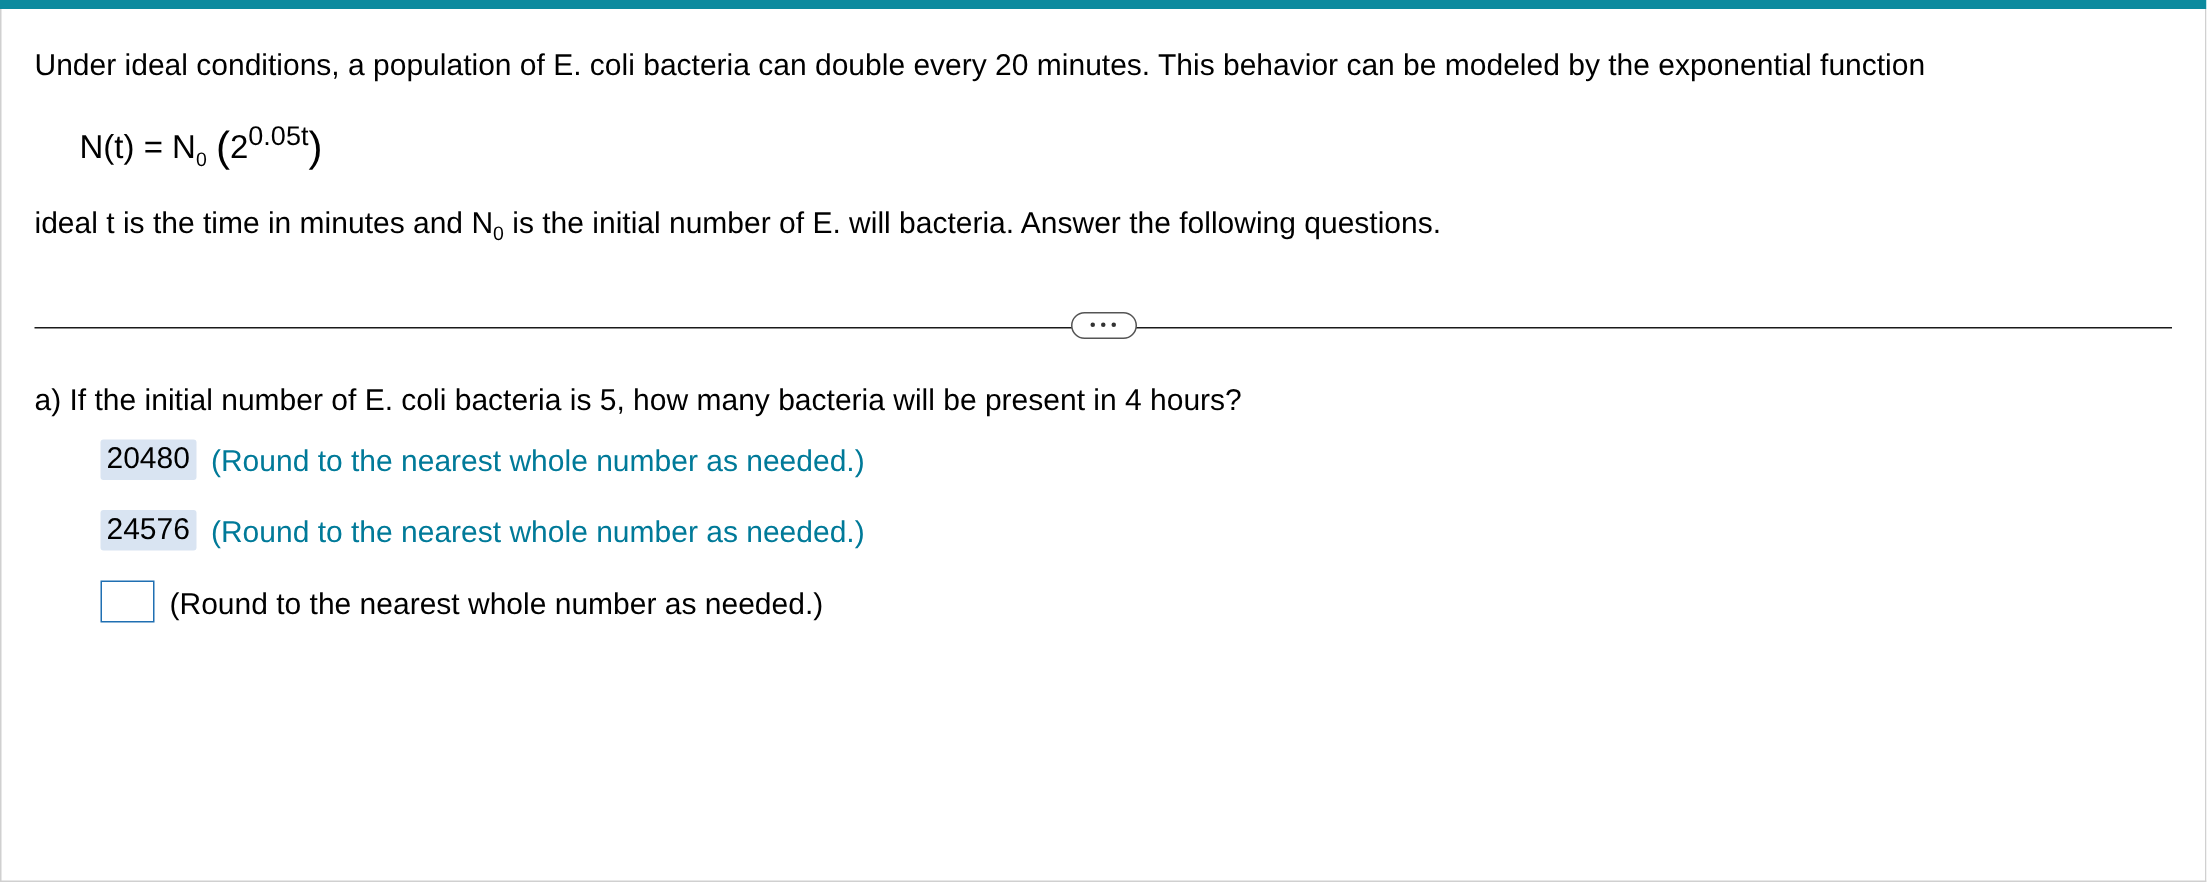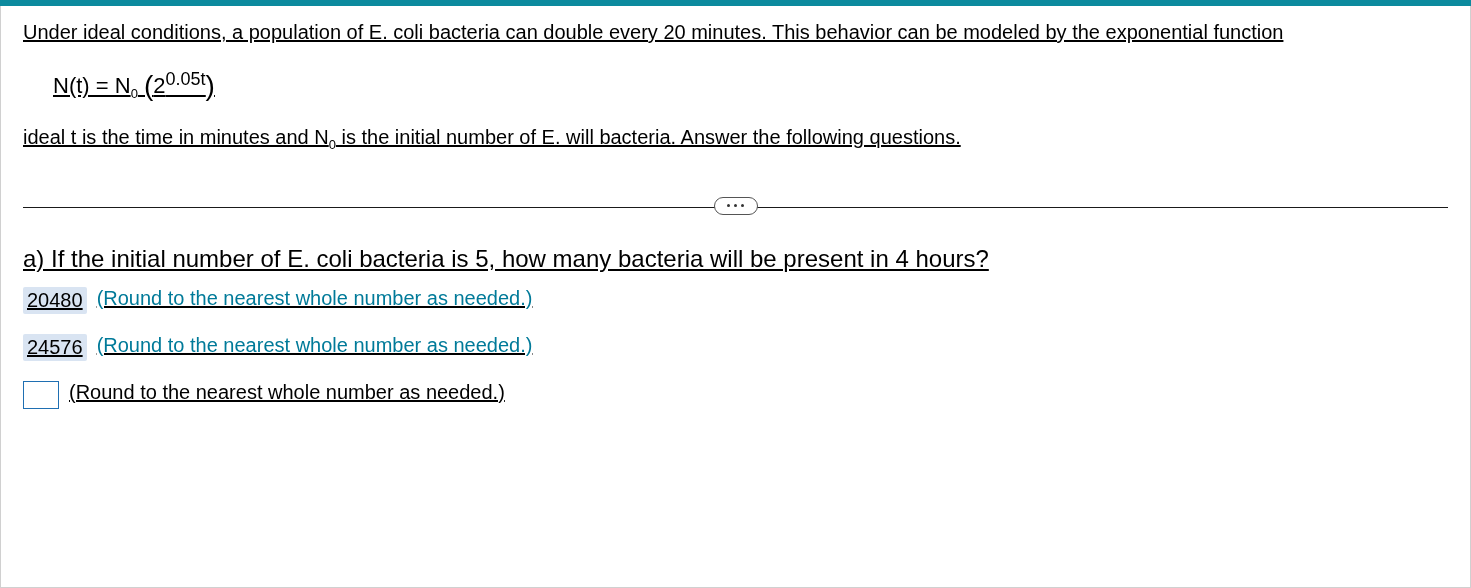--- a/index.html
+++ b/index.html
@@ -1,35 +1,35 @@
 <!DOCTYPE html>
 <html><head>
 <meta charset="utf-8">
 <style>
   * { box-sizing: border-box; margin: 0; padding: 0; }
   html, body { width: 1471px; height: 588px; font-family: Arial, Helvetica, sans-serif; background: #fff; }
   .topbar { width: 100%; height: 6px; background: #0c8a9e; }
-  .container { border: 1px solid #d0d0d0; border-top: none; padding: 8px 22px 10px 22px; height: 582px; position: relative; text-decoration: underline; }
+  .container { border: 1px solid #d0d0d0; border-top: none; padding: 20px 22px 10px 22px; height: 582px; position: relative; }
   .line { font-size: 20px; color: #000; line-height: 1.4; }
   .intro1 { margin-top: 4px; }
   .formula { margin: 22px 0 22px 30px; font-size: 22px; }
   .formula .sub { font-size: 13px; vertical-align: sub; }
   .formula .sup { font-size: 18px; vertical-align: super; }
   .lparen, .rparen { font-size: 28px; position: relative; top: 2px; }
   .intro2 { margin-top: 6px; }
   .sub0 { font-size: 13px; vertical-align: sub; }
 
   .divider-wrap { position: relative; margin: 42px 0 28px 0; height: 20px; }
   .divider { border: none; border-top: 1px solid #1a1a1a; position: absolute; top: 10px; left: 0; right: 0; }
   .ellipsis-pill { position: absolute; left: 50%; transform: translateX(-50%); top: 0; width: 44px; height: 18px; background: #fff; border: 1px solid #555; border-radius: 10px; display: flex; align-items: center; justify-content: center; cursor: pointer; }
   .ellipsis-pill .dot { width: 3px; height: 3px; background: #333; border-radius: 50%; margin: 0 2px; }
 
   .qblock { margin-top: 12px; }
-  .qtext { font-size: 24px; color: #000; margin-bottom: 14px; }
-  .ansrow { display: flex; align-items: flex-start; gap: 10px; margin-bottom: 20px; font-size: 20px; }
+  .qtext { font-size: 20px; color: #000; margin-bottom: 14px; }
+  .ansrow { display: flex; align-items: flex-end; gap: 10px; margin-bottom: 20px; font-size: 20px; margin-left: 44px; }
   .filled-answer { background: #d9e4f2; padding: 2px 4px; border-radius: 2px; color: #000; display: inline-block; }
   .hint { color: #007a99; font-size: 20px; }
   .hint-black { color: #000; font-size: 20px; }
   .answer-input { width: 36px; height: 28px; border: 1px solid #1f6fb2; background: #fff; padding: 2px 4px; font-size: 18px; }
 </style>
 </head>
 <body>
 
 <div class="topbar"></div>
 <div class="container">

